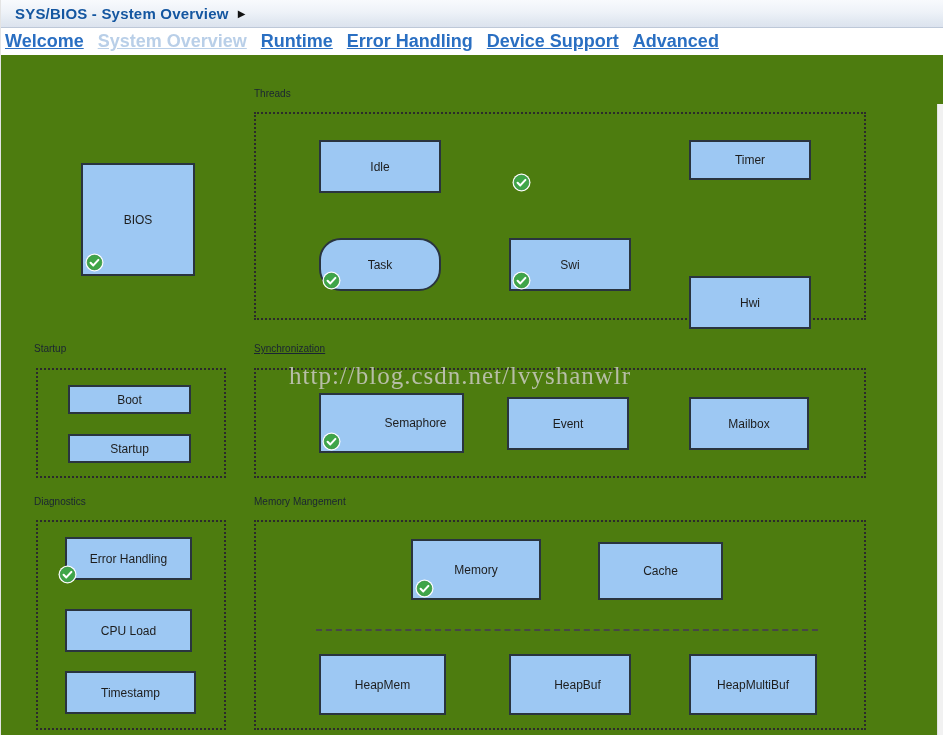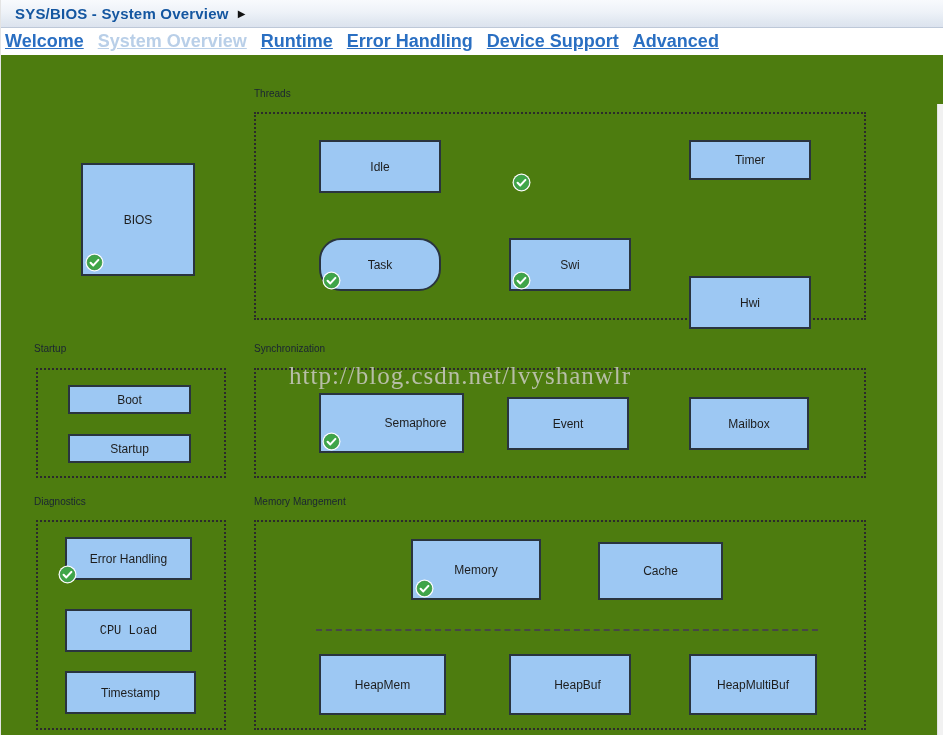--- a/index.html
+++ b/index.html
@@ -93,41 +93,41 @@
     <circle cx="9.5" cy="9.5" r="7.4" fill="#3fa548" stroke="#2d8a3a" stroke-width="0.6"></circle>
     <path d="M5.6 9.8 L8.3 12.4 L13.4 6.9" stroke="#fff" stroke-width="2.1" fill="none" stroke-linecap="round" stroke-linejoin="round"></path>
   </svg>
   <div class="mod" style="left:688px;top:238px;width:122px;height:53px;margin-top:38px;">Hwi</div>
 
   <div class="grp-label" style="left:33px;top:343px;">Startup</div>
   <div class="grp-rect" style="left:35px;top:368px;width:190px;height:110px;"></div>
   <div class="mod" style="left:67px;top:385px;width:123px;height:29px;">Boot</div>
   <div class="mod" style="left:67px;top:434px;width:123px;height:29px;">Startup</div>
 
-  <div class="grp-label" style="left:253px;top:343px;">Synchronization</div>
+  <div class="grp-label" style="left:253px;top:343px;text-decoration:underline;">Synchronization</div>
   <div class="grp-rect" style="left:253px;top:368px;width:612px;height:110px;"></div>
   <div class="watermark" style="left:288px;top:362px;">http://blog.csdn.net/lvyshanwlr</div>
   <div class="mod" style="left:318px;top:393px;width:145px;height:60px;padding-left:48px;">Semaphore</div>
   <svg class="chk" style="left:321px;top:432px;" viewBox="0 0 19 19">
     <circle cx="9.5" cy="9.5" r="9" fill="#ffffff"></circle>
     <circle cx="9.5" cy="9.5" r="7.4" fill="#3fa548" stroke="#2d8a3a" stroke-width="0.6"></circle>
     <path d="M5.6 9.8 L8.3 12.4 L13.4 6.9" stroke="#fff" stroke-width="2.1" fill="none" stroke-linecap="round" stroke-linejoin="round"></path>
   </svg>
   <div class="mod" style="left:506px;top:397px;width:122px;height:53px;">Event</div>
   <div class="mod" style="left:688px;top:397px;width:120px;height:53px;">Mailbox</div>
 
   <div class="grp-label" style="left:33px;top:496px;">Diagnostics</div>
   <div class="grp-rect" style="left:35px;top:520px;width:190px;height:210px;"></div>
   <div class="mod" style="left:64px;top:537px;width:127px;height:43px;">Error Handling</div>
   <svg class="chk" style="left:57px;top:565px;" viewBox="0 0 19 19">
     <circle cx="9.5" cy="9.5" r="9" fill="#ffffff"></circle>
     <circle cx="9.5" cy="9.5" r="7.4" fill="#3fa548" stroke="#2d8a3a" stroke-width="0.6"></circle>
     <path d="M5.6 9.8 L8.3 12.4 L13.4 6.9" stroke="#fff" stroke-width="2.1" fill="none" stroke-linecap="round" stroke-linejoin="round"></path>
   </svg>
-  <div class="mod" style="left:64px;top:609px;width:127px;height:43px;font-family:Liberation Mono, monospace;">CPU Load</div>
+  <div class="mod" style="left:64px;top:609px;width:127px;height:43px;">CPU Load</div>
   <div class="mod" style="left:64px;top:671px;width:131px;height:43px;">Timestamp</div>
 
   <div class="grp-label" style="left:253px;top:496px;">Memory Mangement</div>
   <div class="grp-rect" style="left:253px;top:520px;width:612px;height:210px;"></div>
   <div class="mod" style="left:410px;top:539px;width:130px;height:61px;">Memory</div>
   <svg class="chk" style="left:414px;top:579px;" viewBox="0 0 19 19">
     <circle cx="9.5" cy="9.5" r="9" fill="#ffffff"></circle>
     <circle cx="9.5" cy="9.5" r="7.4" fill="#3fa548" stroke="#2d8a3a" stroke-width="0.6"></circle>
     <path d="M5.6 9.8 L8.3 12.4 L13.4 6.9" stroke="#fff" stroke-width="2.1" fill="none" stroke-linecap="round" stroke-linejoin="round"></path>
   </svg>

